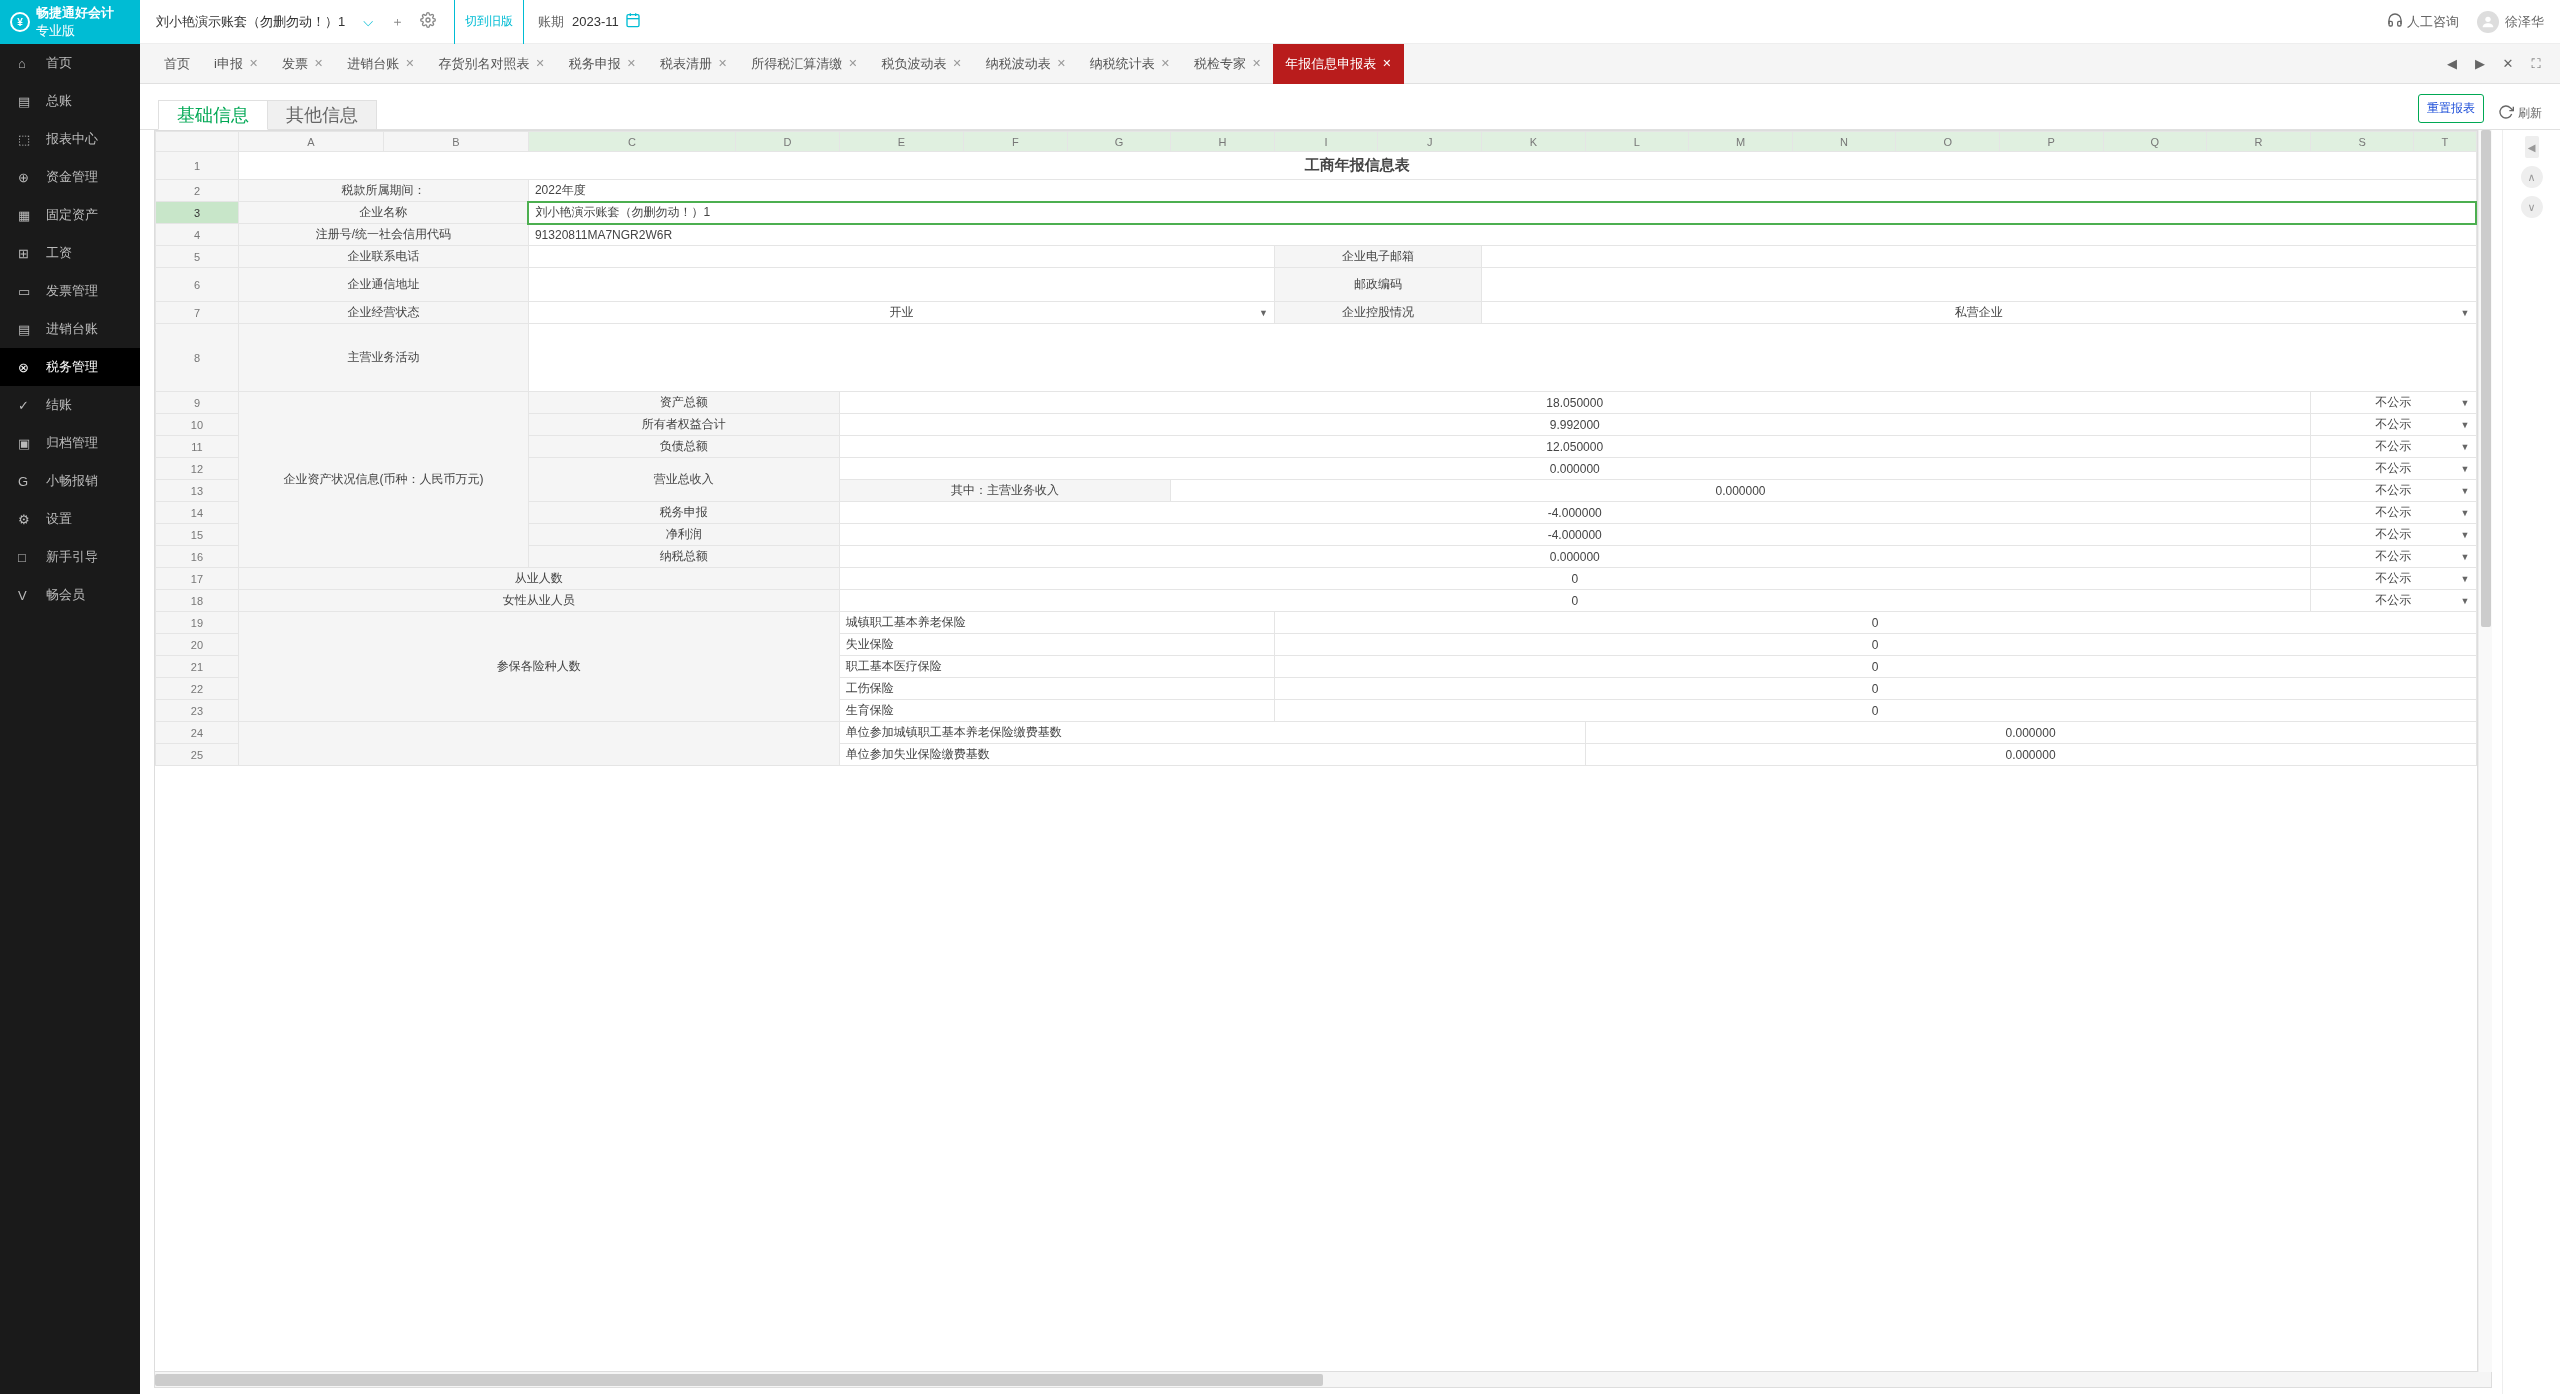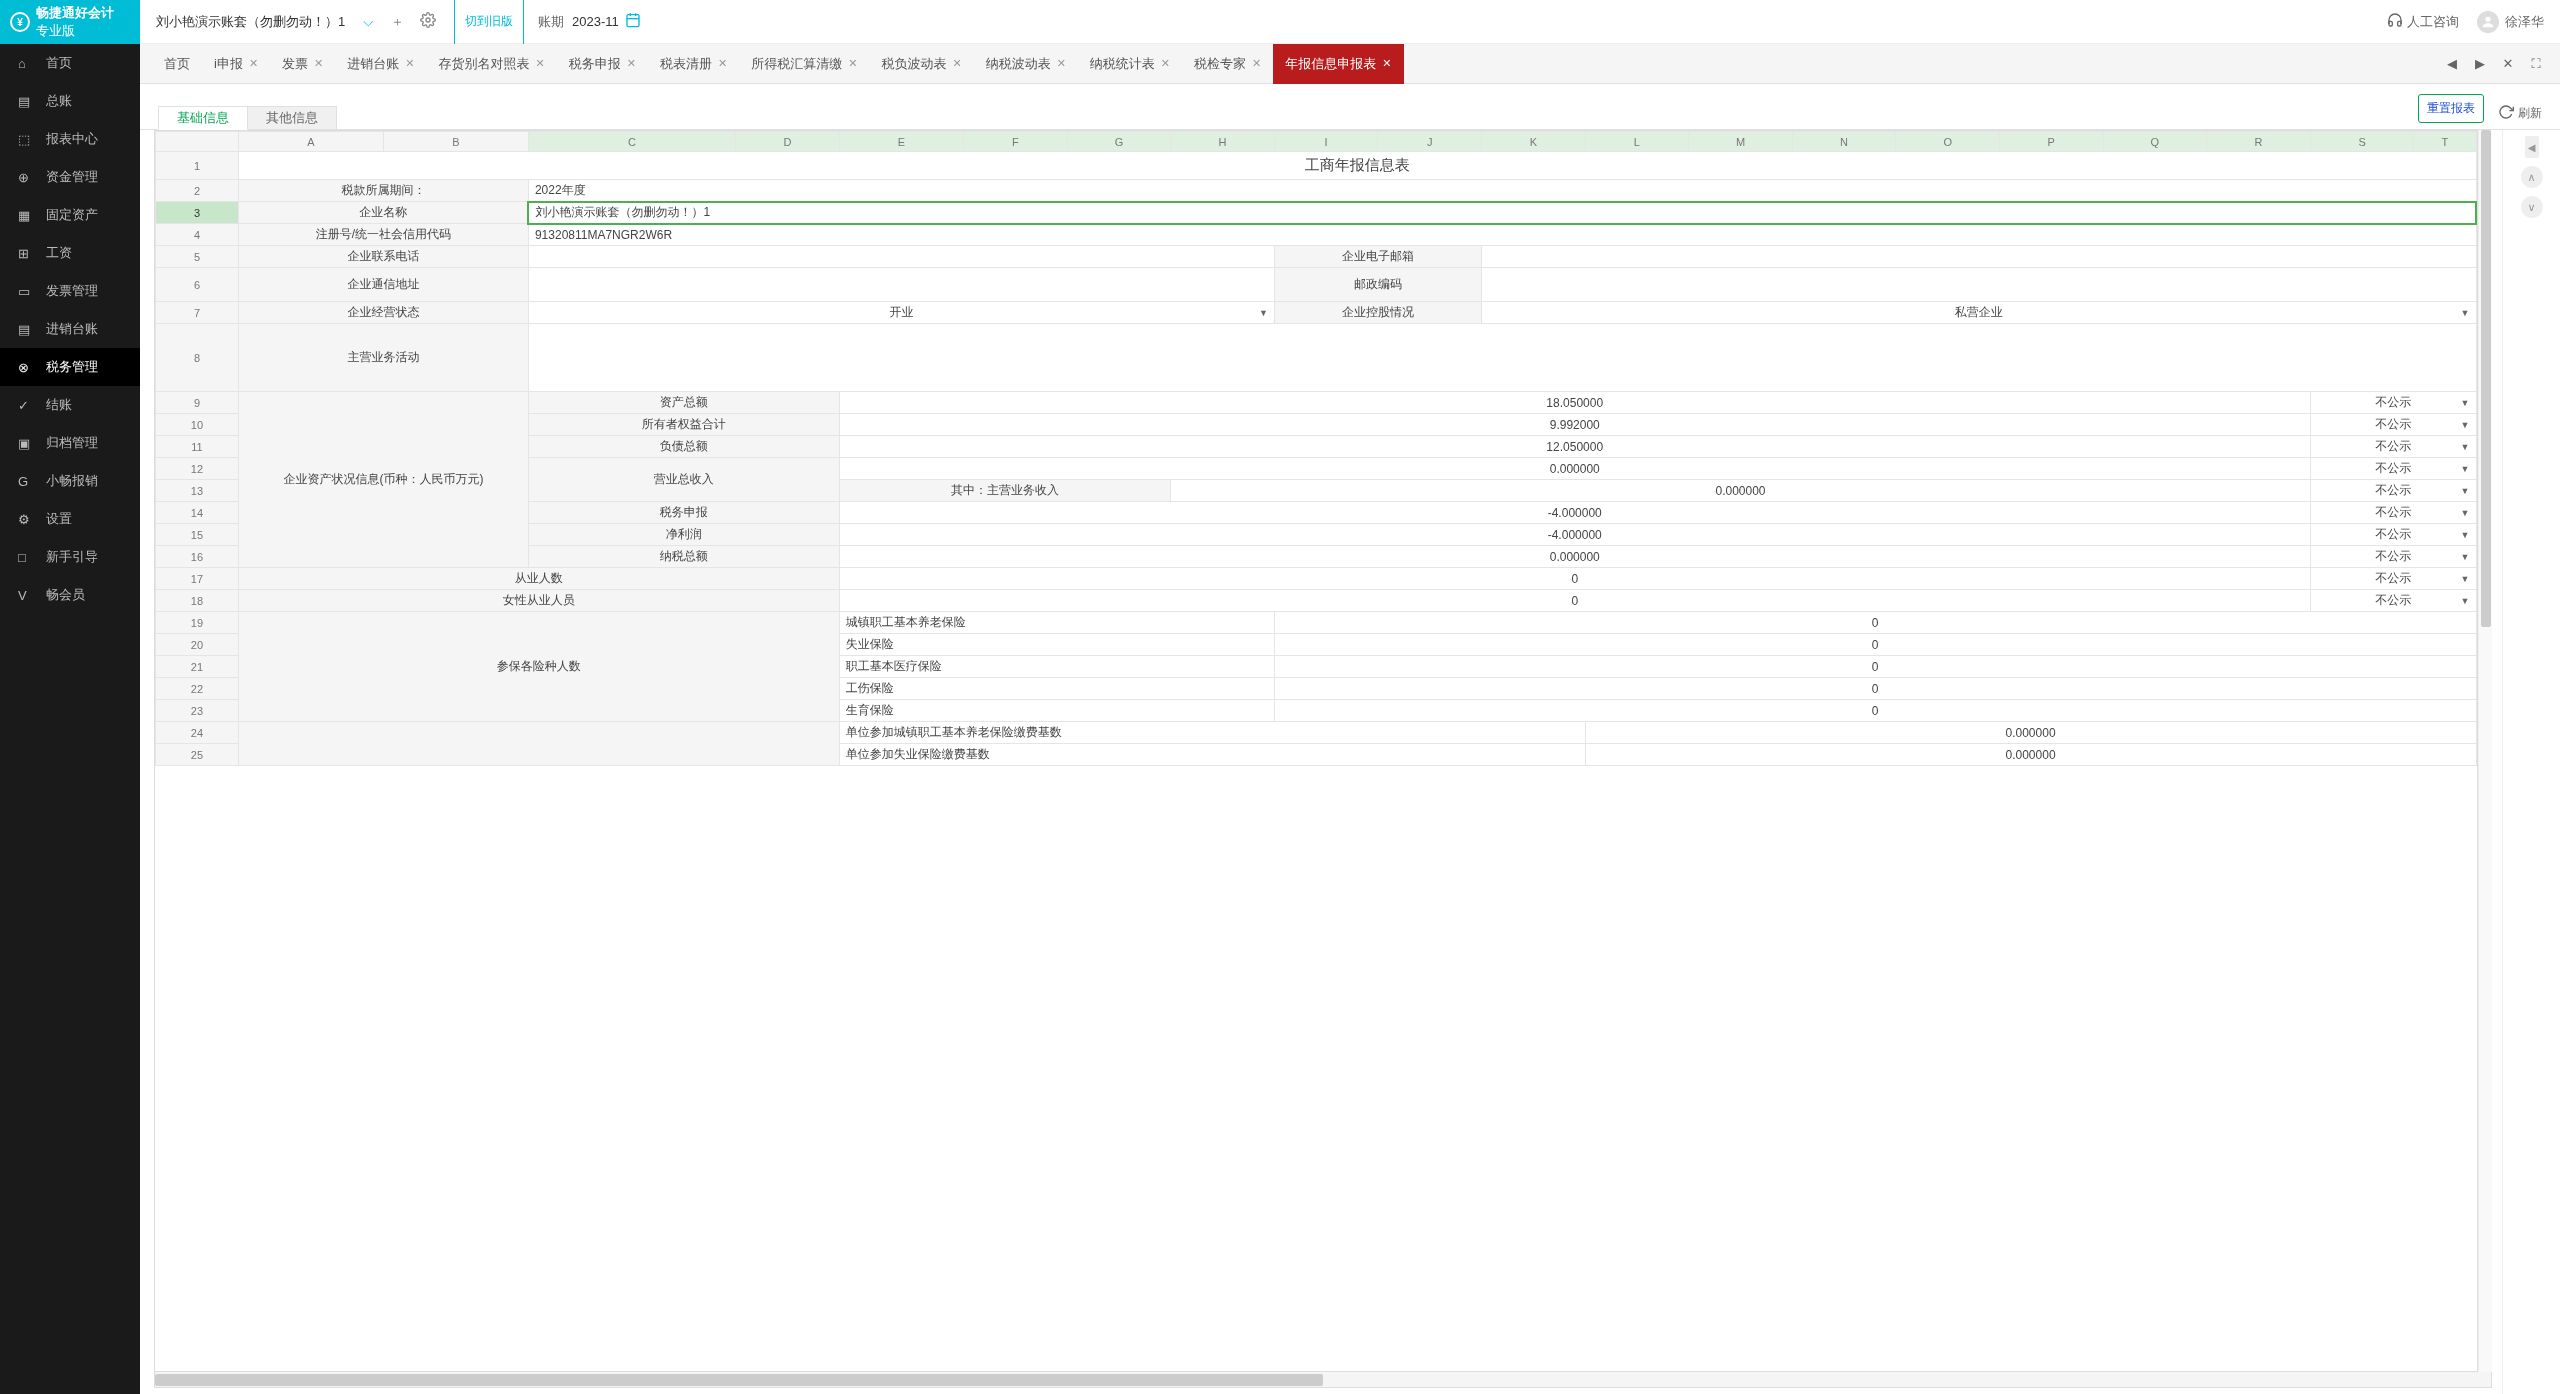--- a/index.html
+++ b/index.html
@@ -38,21 +38,21 @@
 .tabstrip { height: 40px; background: #f5f5f5; display: flex; align-items: center; padding: 0 12px; border-bottom: 1px solid #e0e0e0; position: relative; }
 .tab { display: flex; align-items: center; padding: 0 12px; height: 40px; color: #555; cursor: pointer; font-size: 13px; white-space: nowrap; }
 .tab .x { margin-left: 6px; color: #999; font-size: 11px; }
 .tab.active { background: #b91c1c; color: #fff; }
 .tab.active .x { color: #fff; }
 .tabstrip .controls { margin-left: auto; display: flex; align-items: center; gap: 4px; }
 .tabstrip .controls .ctrl { width: 24px; height: 24px; display: flex; align-items: center; justify-content: center; cursor: pointer; color: #666; }
 
 
 .subrow { height: 46px; display: flex; align-items: flex-end; padding: 0 18px; border-bottom: 1px solid #e0e0e0; }
-.subtab { padding: 2px 18px; color: #666; cursor: pointer; background: #f0f0f0; border: 1px solid #e0e0e0; border-bottom: none; margin-right: -1px; font-size: 13px; }
+.subtab { padding: 2px 18px; color: #666; cursor: pointer; background: #f0f0f0; border: 1px solid #e0e0e0; border-bottom: none; margin-right: -1px; font-size: 18px; }
 .subtab.active { color: #00a854; background: #fff; border-bottom: 1px solid #fff; margin-bottom: -1px; }
 .subrow .spacer { flex: 1; }
 .subrow .btn-reset { border: 1px solid #00a854; color: #1d4ed8; padding: 5px 8px; border-radius: 3px; cursor: pointer; font-size: 12px; margin-right: 14px; margin-bottom: 6px; }
 .subrow .btn-refresh { color: #666; cursor: pointer; font-size: 12px; display: flex; align-items: center; margin-bottom: 6px; }
 .subrow .btn-refresh .icon { margin-right: 4px; }
 
 
 .content { flex: 1; display: flex; min-height: 0; }
 .sheet-wrap { flex: 1; display: flex; flex-direction: column; min-width: 0; padding: 0 10px 6px 14px; }
 .sheet-container { flex: 1; overflow: hidden; position: relative; display: flex; }
@@ -61,21 +61,21 @@
 .sheet { flex: 1; overflow: auto; border: 1px solid #ddd; }
 table { border-collapse: collapse; width: 100%; table-layout: fixed; }
 th, td { border: 1px solid #e5e5e5; font-size: 12px; color: #444; height: 22px; padding: 0 6px; background: #fff; }
 thead th { background: #f5f5f5; font-weight: normal; text-align: center; height: 20px; font-size: 11px; color: #777; }
 thead th.sel { background: #e0f0e0; }
 .rownum { background: #f5f5f5; text-align: center; width: 40px; color: #777; font-size: 11px; }
 .rownum.sel { background: #c8e6c9; color: #333; }
 .lbl { background: #f5f5f5; text-align: center; }
 .ctr { text-align: center; }
 .rgt { text-align: center; }
-.title-cell { text-align: center; font-size: 15px; font-weight: normal; height: 28px; }
+.title-cell { text-align: center; font-size: 15px; font-weight: bold; height: 28px; }
 .selected-cell { border: 2px solid #4caf50 !important; }
 .dd { position: relative; }
 .dd::after { content: "▼"; position: absolute; right: 6px; top: 50%; transform: translateY(-50%); font-size: 9px; color: #666; }
 .tall { height: 34px; }
 .vtall { height: 68px; }
 .corner { width: 40px; background: #f5f5f5; }
 
 
 .year-panel { width: 58px; border-left: 1px solid #eee; display: flex; flex-direction: column; align-items: center; padding-top: 6px; flex-shrink: 0; }
 .year-panel .collapse { width: 14px; height: 22px; background: #eee; display: flex; align-items: center; justify-content: center; color: #999; cursor: pointer; font-size: 10px; margin-bottom: 4px; border-radius: 2px; }

